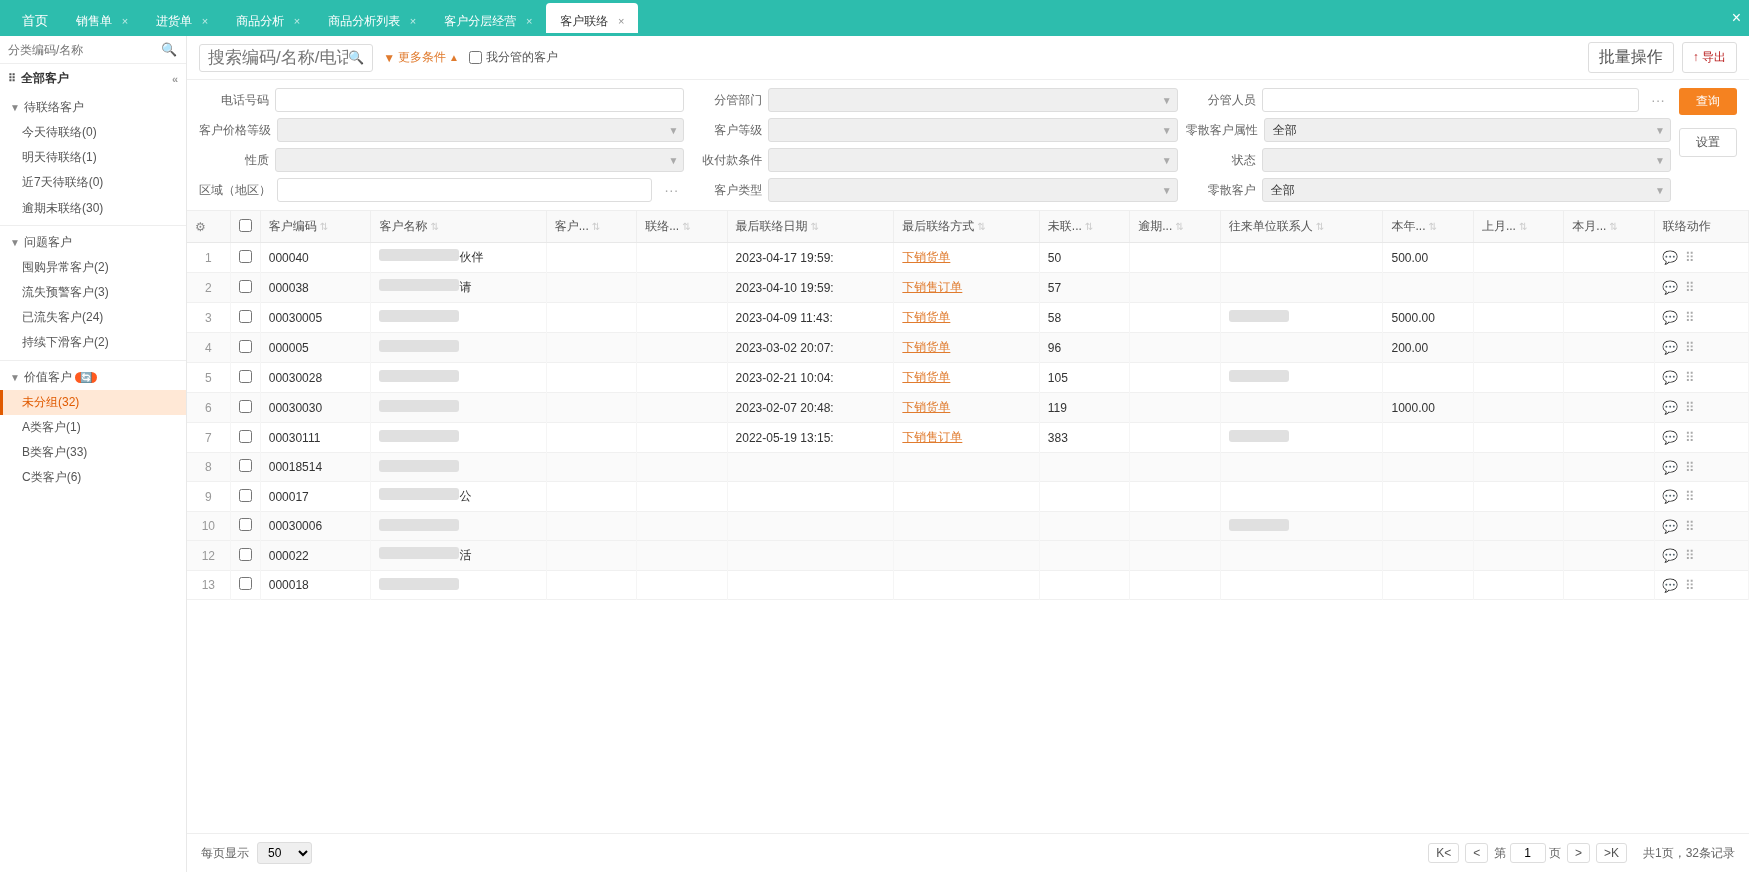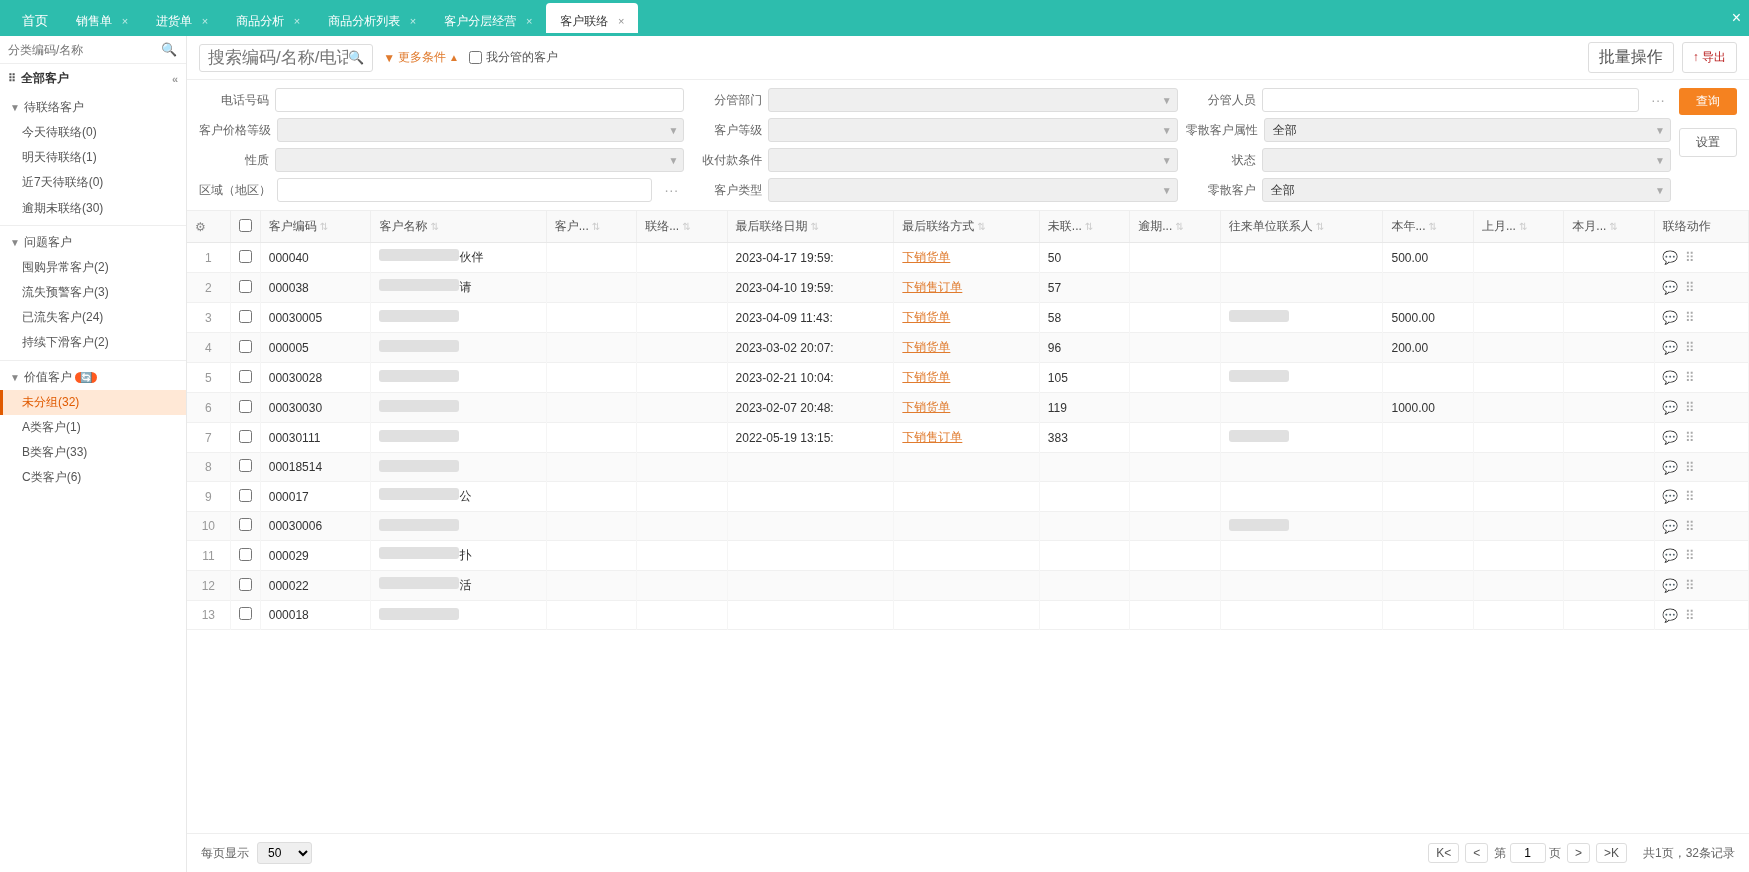--- a/index.html
+++ b/index.html
@@ -831,42 +831,20 @@
               <td></td>
               <td></td>
               <td></td>
               <td>
                 <div class="action-icons">
                   <span class="action-icon" title="联络">💬</span>
                   <span class="action-icon" title="更多">⠿</span>
                 </div>
               </td>
             </tr>
-            <tr style="background: rgb(255, 255, 255);">
-              <td class="row-num">11</td>
-              <td class="checkbox-col"><input type="checkbox" style=""></td>
-              <td>000029</td>
-              <td><span class="blurred" style="min-width: 80px;"></span>扑</td>
-              <td></td>
-              <td></td>
-              <td></td>
-              <td></td>
-              <td></td>
-              <td></td>
-              <td></td>
-              <td></td>
-              <td></td>
-              <td></td>
-              <td>
-                <div class="action-icons">
-                  <span class="action-icon" title="联络">💬</span>
-                  <span class="action-icon" title="更多">⠿</span>
-                </div>
-              </td>
-            </tr>
             <tr style="background: rgb(250, 250, 250);">
               <td class="row-num">12</td>
               <td class="checkbox-col"><input type="checkbox" style=""></td>
               <td>000022</td>
               <td><span class="blurred" style="min-width: 80px;"></span>活</td>
               <td></td>
               <td></td>
               <td></td>
               <td></td>
               <td></td>

